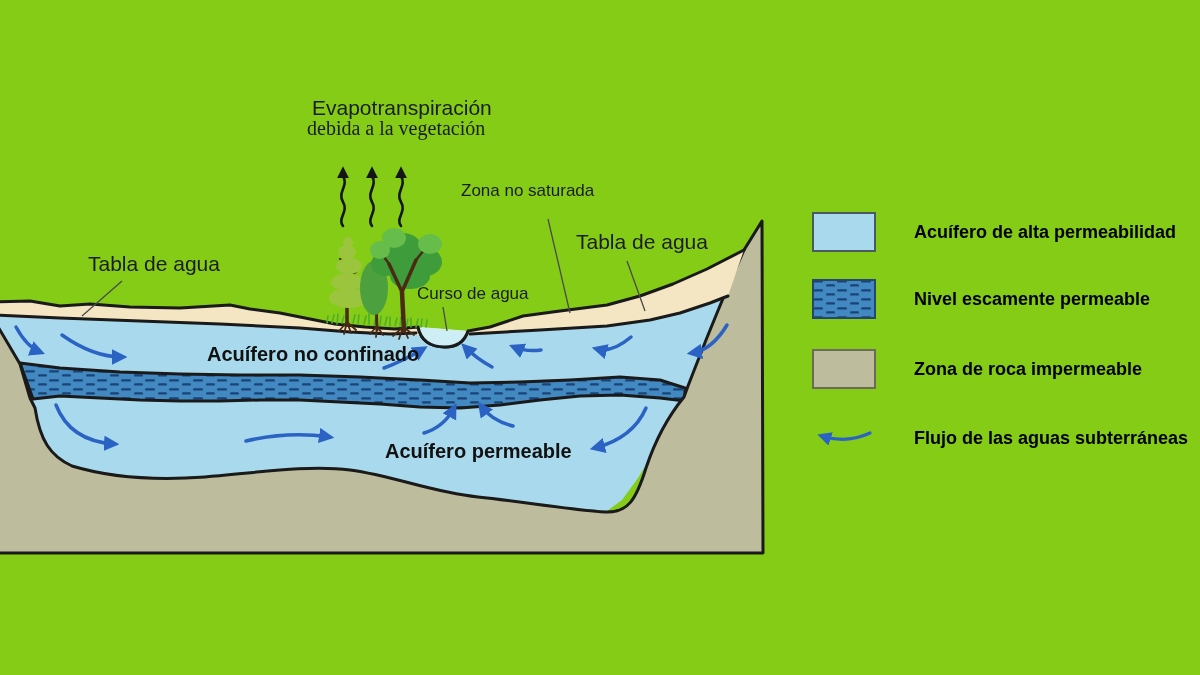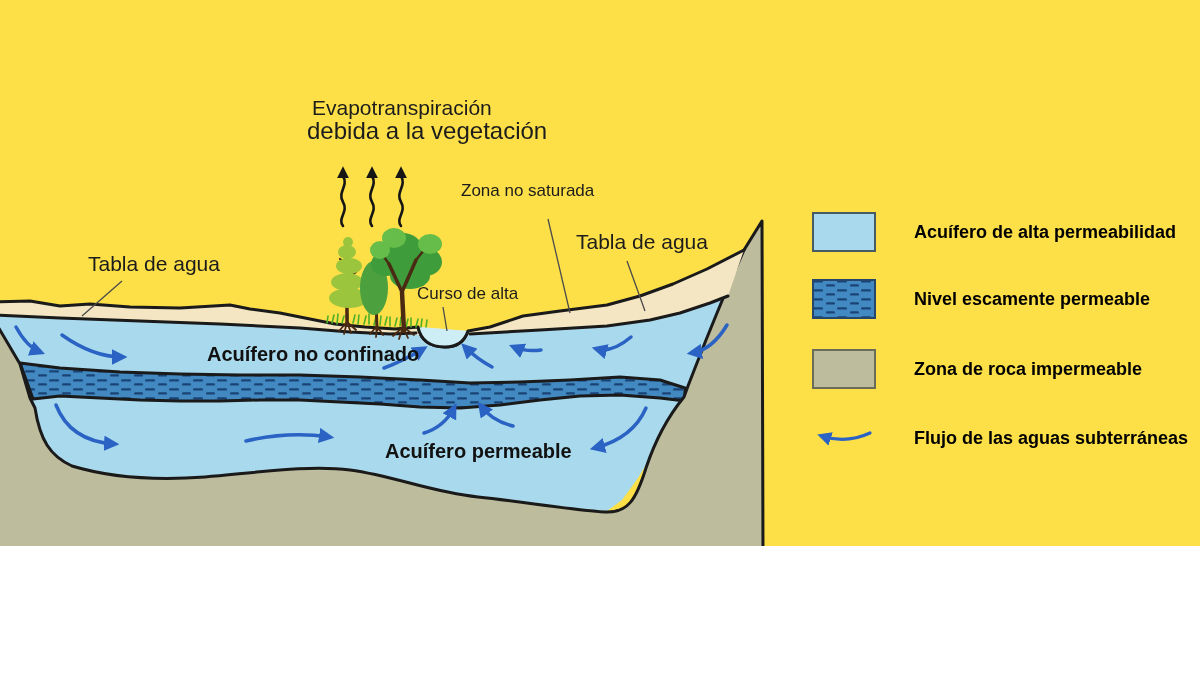--- a/index.html
+++ b/index.html
@@ -1,21 +1,21 @@
 <!DOCTYPE html>
 <html style="--aquifer: #a9d9ec; --stream: #cdeef5; --unsaturated: #f4e6c2; --rock: #bdbc9d; --band: #4289c2; --band_dash: #1a4476; --flow: #2a63c4;"><head>
 <meta charset="utf-8">
 <style>
   html,body{margin:0;padding:0;background:#fff;}
-  .stage{position:relative;width:1200px;height:546px;background:#fde047;overflow:hidden;
+  .stage{position:relative;width:1200px;height:675px;background:#84cc16;overflow:hidden;
          font-family:"Liberation Sans",sans-serif;color:#1c1c1c;}
   .stage svg.main{position:absolute;left:0;top:0;}
   .lbl{position:absolute;white-space:nowrap;line-height:1.05;}
   .lbl-title1{left:312px;top:97px;font-size:21px;}
-  .lbl-title2{left:307px;top:118px;font-size:24px;font-family:Liberation Sans, sans-serif;}
+  .lbl-title2{left:307px;top:118px;font-size:20px;font-family:Liberation Serif, serif;}
   .lbl-zona{left:461px;top:182px;font-size:17px;}
   .lbl-tabla-right{left:576px;top:231px;font-size:21px;}
   .lbl-tabla-left{left:88px;top:253px;font-size:21px;}
   .lbl-curso{left:417px;top:285px;font-size:17px;}
   .lbl-noconf{left:167px;top:344px;font-size:20px;font-weight:bold;color:#111;margin-left:40px;}
   .lbl-conf{left:385px;top:441px;font-size:20px;font-weight:bold;color:#111;}
 
   
   .legend-row{position:absolute;left:780px;width:420px;margin-left:32px;}
   .legend-swatch{position:absolute;left:0;top:0;width:64px;height:40px;box-sizing:border-box;}
@@ -161,21 +161,21 @@
       <line class="leader" x1="627" y1="261" x2="645" y2="311"></line>
       <line class="leader" x1="443" y1="307" x2="447" y2="331"></line>
     </g>
   </svg>
 
   <div class="lbl lbl-title1">Evapotranspiración</div>
   <div class="lbl lbl-title2">debida a la vegetación</div>
   <div class="lbl lbl-zona">Zona no saturada</div>
   <div class="lbl lbl-tabla-right">Tabla de agua</div>
   <div class="lbl lbl-tabla-left">Tabla de agua</div>
-  <div class="lbl lbl-curso">Curso de alta</div>
+  <div class="lbl lbl-curso">Curso de agua</div>
   <div class="lbl lbl-noconf">Acuífero no confinado</div>
   <div class="lbl lbl-conf">Acuífero permeable</div>
 
   <div class="legend-row" style="top:212px;height:44px;">
     <div class="legend-swatch sw-aquifer"></div>
     <div class="legend-text" style="top:10px;">Acuífero de alta permeabilidad</div>
   </div>
 
   <div class="legend-row" style="top:279px;height:44px;">
     <svg class="legend-swatch" width="64" height="40">

